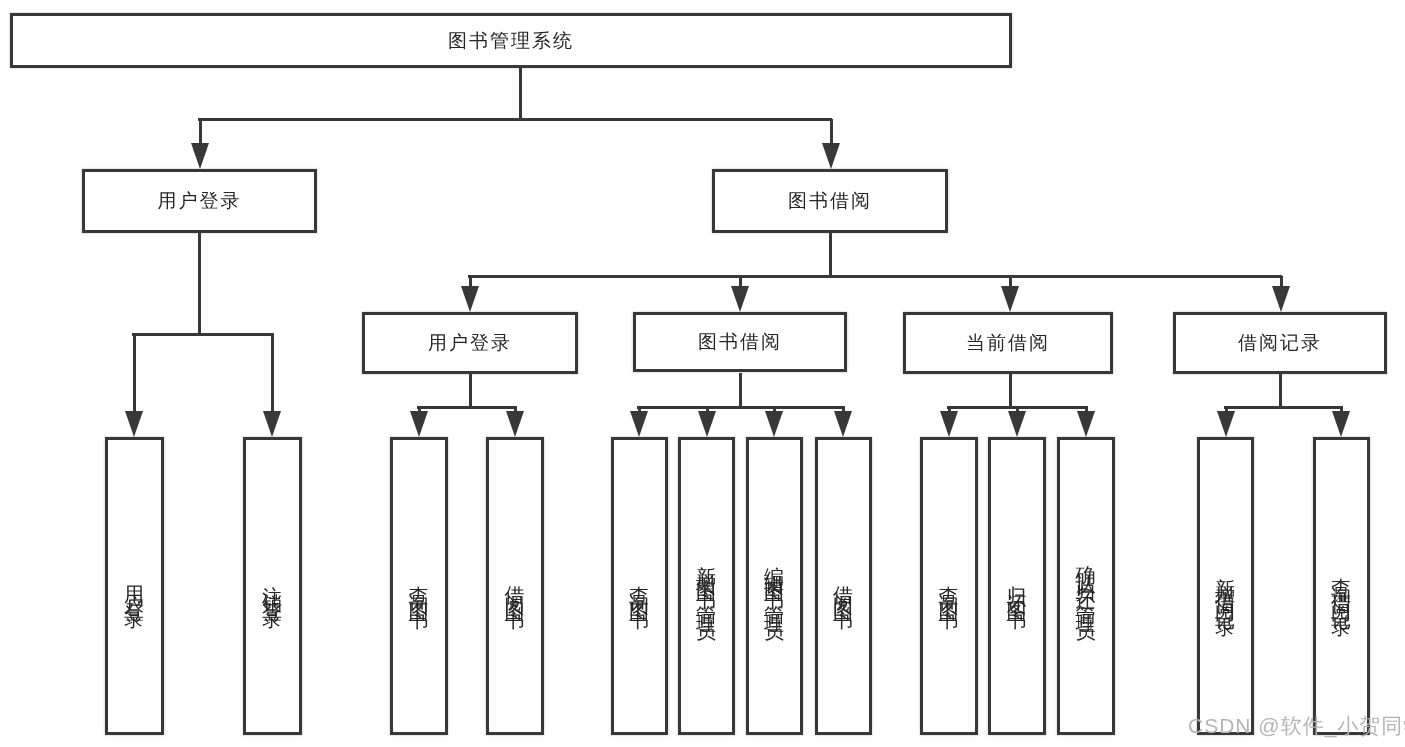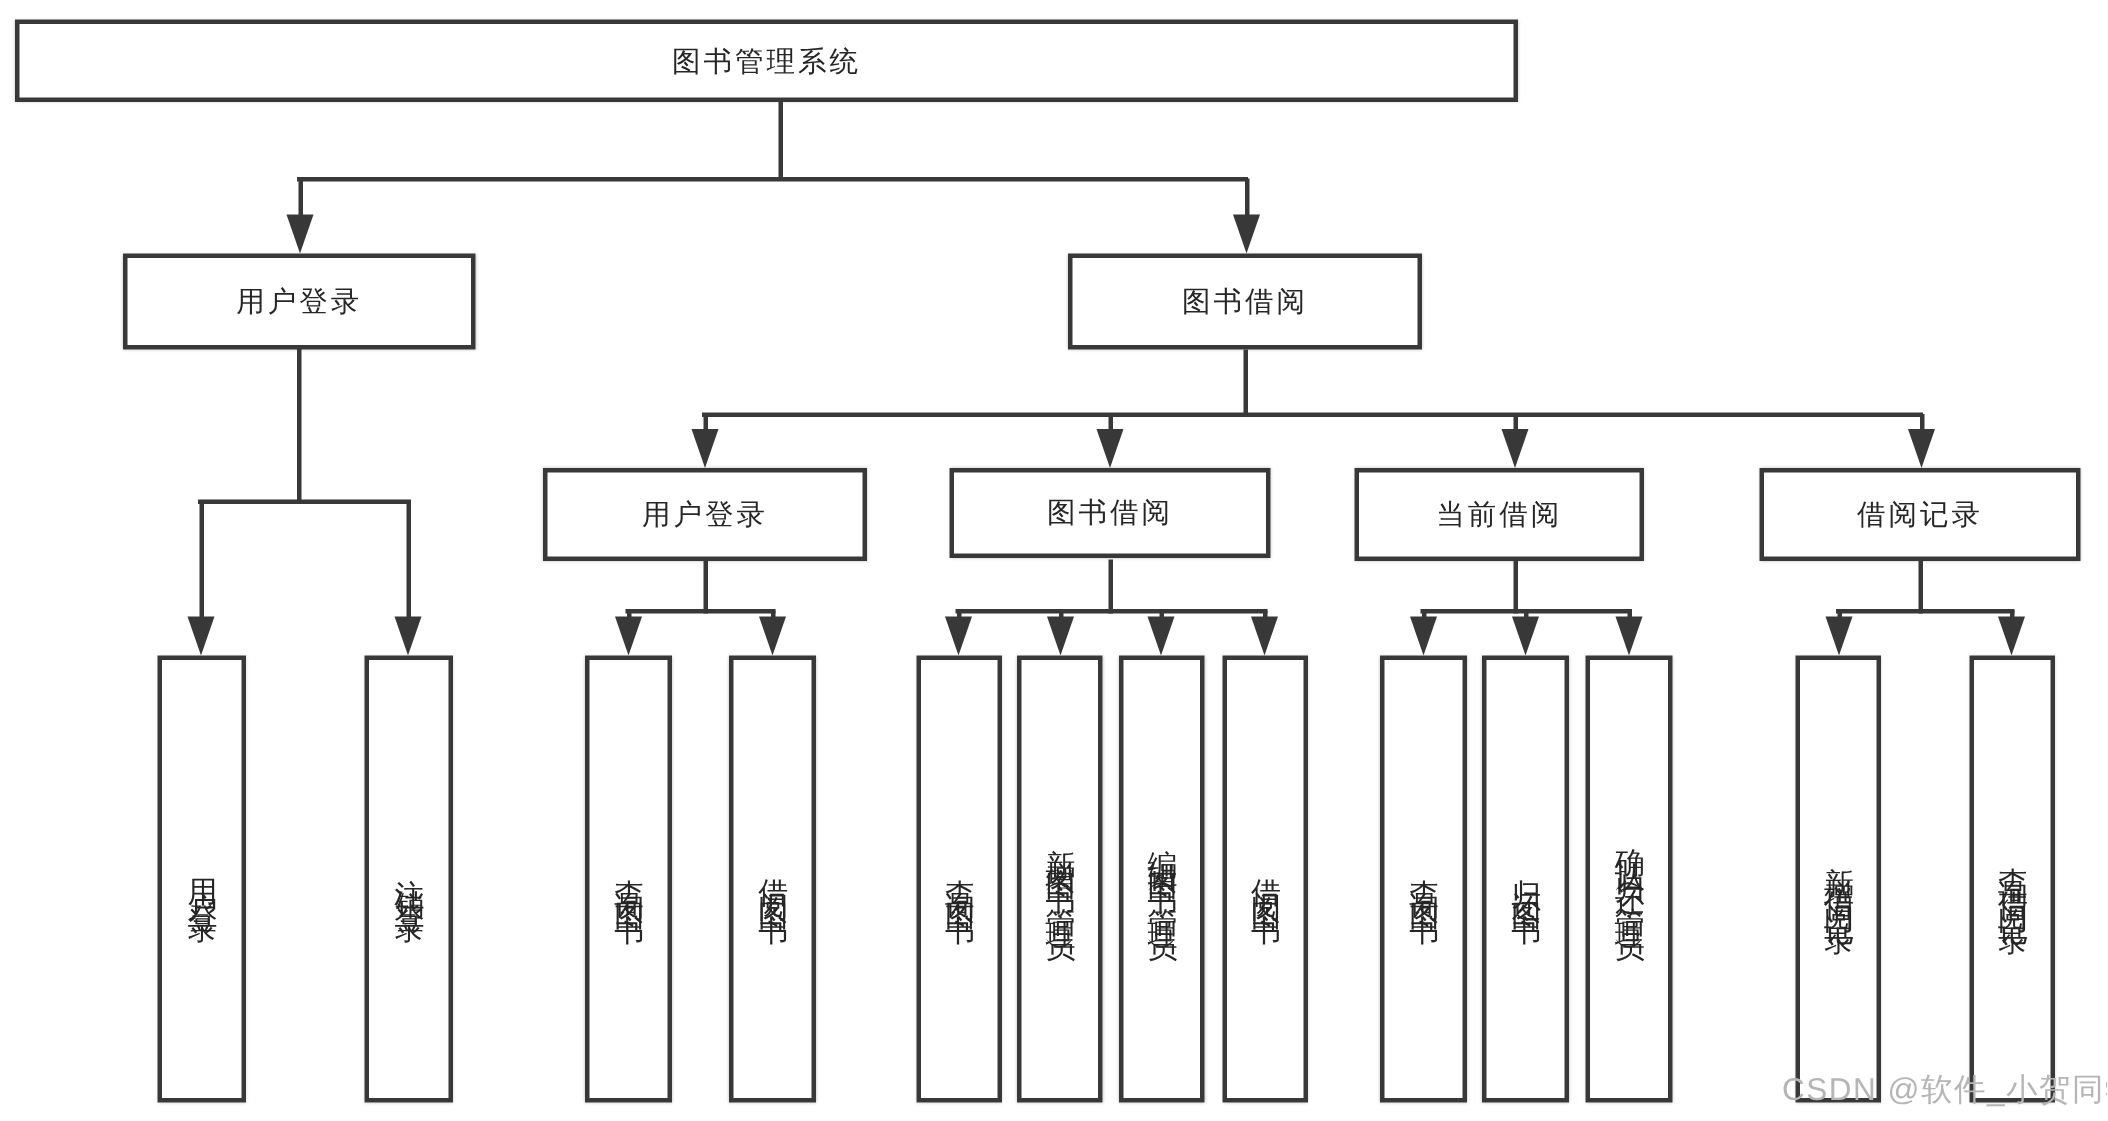--- a/index.html
+++ b/index.html
@@ -92,21 +92,21 @@
   <div class="ah" style="left:1001px;top:286px;"></div>
   <div class="vl" style="left:1280px;top:276px;height:16px;"></div>
   <div class="ah" style="left:1272px;top:286px;"></div>
 
   <div class="box" style="left:362px;top:312px;width:216px;height:62px;">
     <span class="lbl">用户登录</span>
   </div>
   <div class="box" style="left:633px;top:312px;width:214px;height:60px;">
     <span class="lbl">图书借阅</span>
   </div>
-  <div class="box" style="left:903px;top:312px;width:193px;height:62px;">
+  <div class="box" style="left:903px;top:312px;width:210px;height:62px;">
     <span class="lbl">当前借阅</span>
   </div>
   <div class="box" style="left:1173px;top:312px;width:214px;height:62px;">
     <span class="lbl">借阅记录</span>
   </div>
 
   <div class="vl" style="left:469px;top:373px;height:36px;"></div>
   <div class="hl" style="left:417px;top:406px;width:100px;"></div>
   <div class="vl" style="left:418px;top:407px;height:10px;"></div>
   <div class="ah" style="left:410px;top:411px;"></div>

